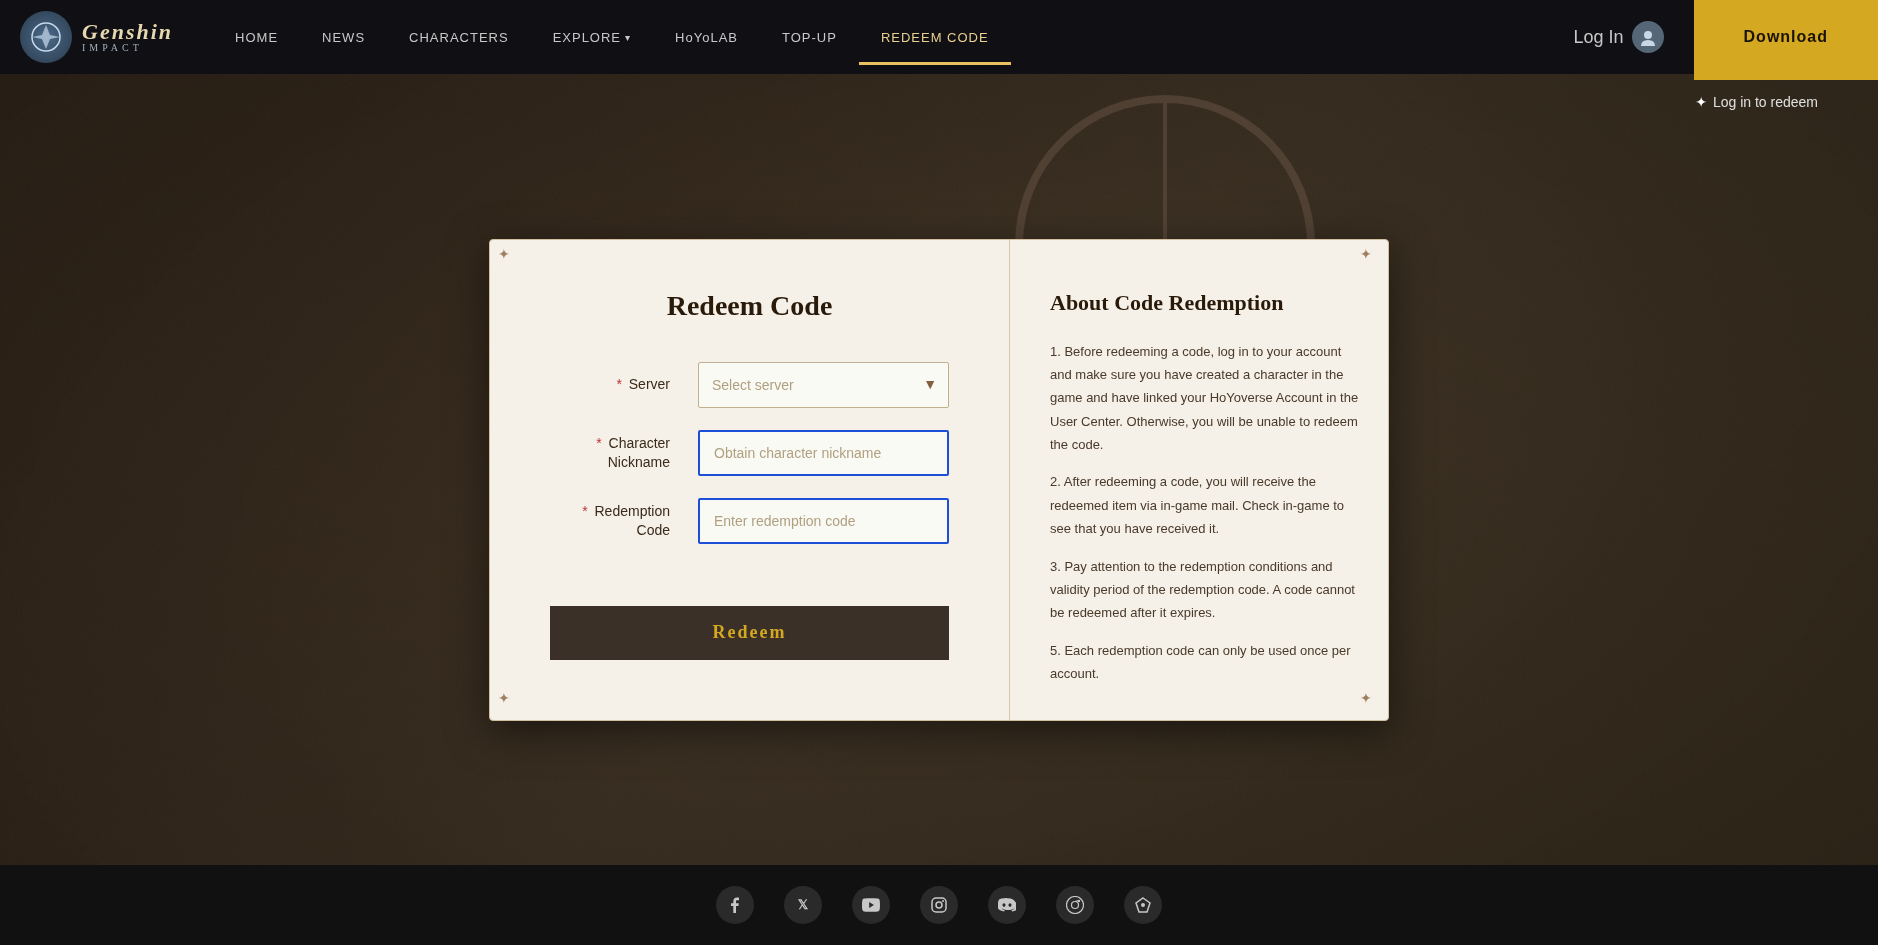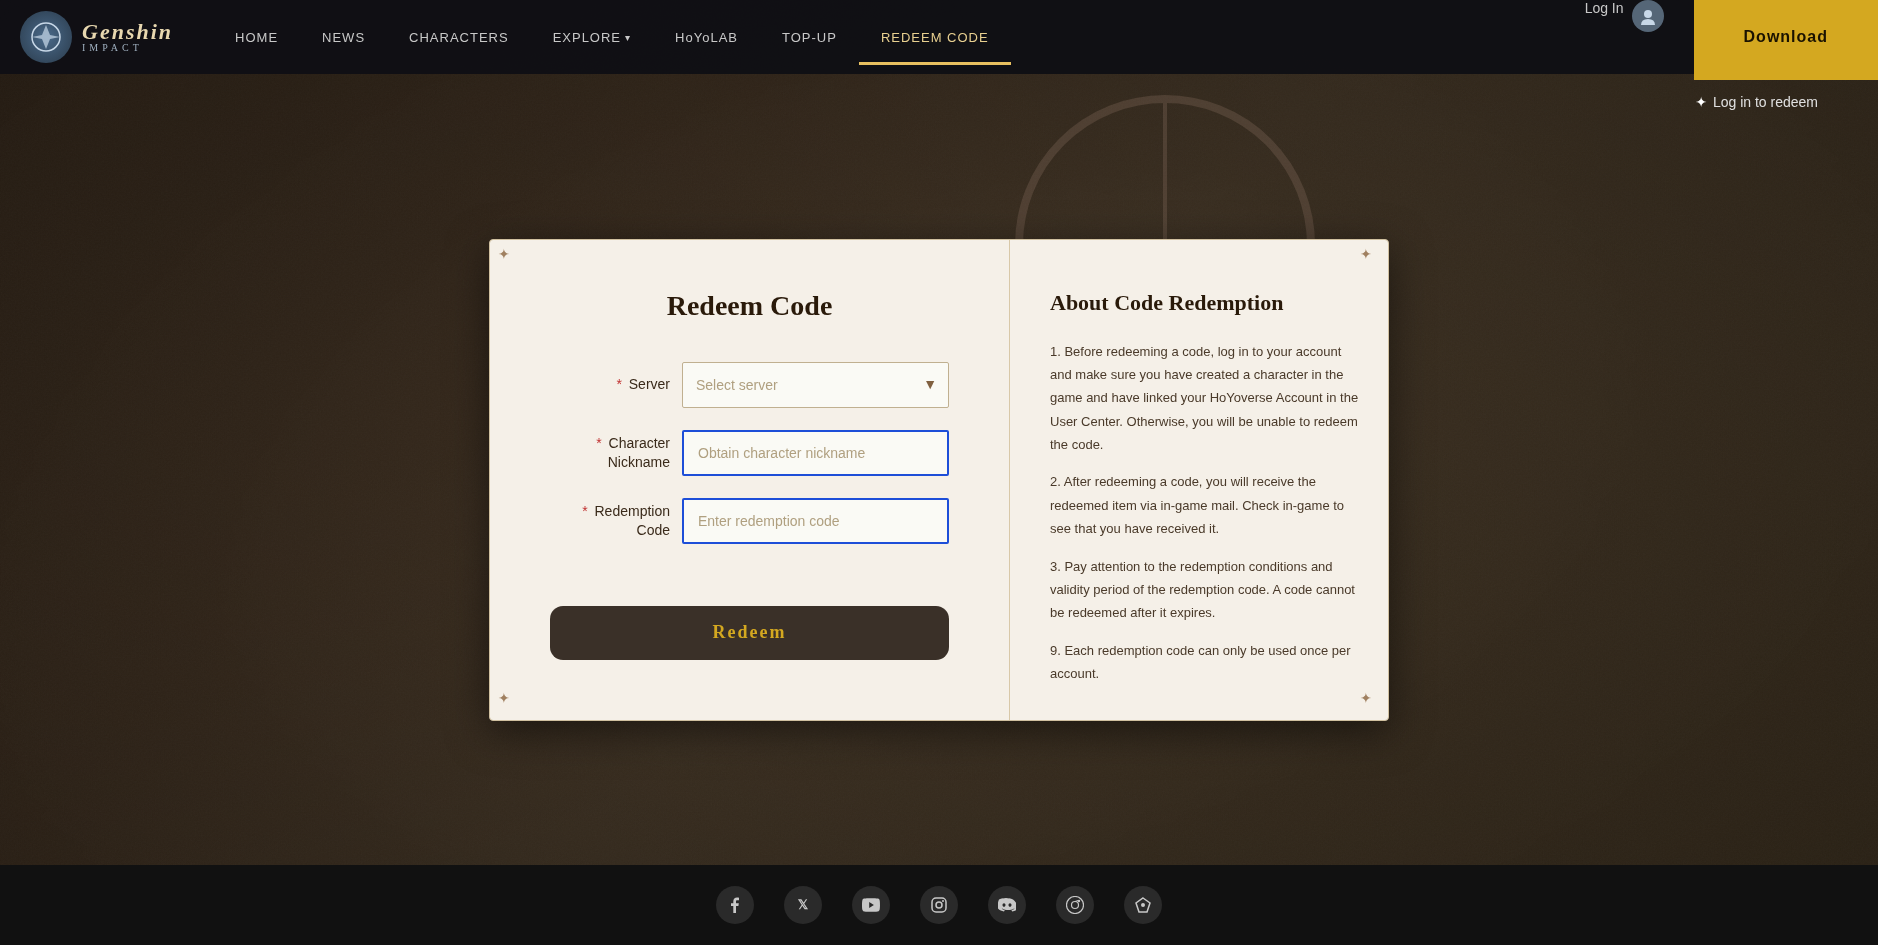--- a/index.html
+++ b/index.html
@@ -112,25 +112,25 @@
       font-size: 10px;
     }
 
     .navbar-right {
       display: flex;
       align-items: center;
     }
 
     .login-btn {
       display: flex;
-      align-items: flex-start;
+      align-items: center;
       gap: 8px;
       color: #c8c8c8;
       cursor: pointer;
-      font-size: 14px;
+      font-size: 18px;
       font-family: Arial, sans-serif;
       padding: 0 30px;
       height: 74px;
     }
 
     .user-avatar {
       width: 32px;
       height: 32px;
       border-radius: 50%;
       background: #556677;
@@ -285,21 +285,21 @@
       color: #2a1a0a;
       text-align: center;
       margin-bottom: 40px;
       font-family: Georgia, serif;
     }
 
     .form-row {
       display: flex;
       align-items: center;
       margin-bottom: 22px;
-      gap: 12px;
+      gap: 28px;
     }
 
     .form-label {
       flex: 0 0 120px;
       text-align: right;
       font-size: 14px;
       font-family: Arial, sans-serif;
       color: #3a2a1a;
       line-height: 1.3;
     }
@@ -359,21 +359,21 @@
       height: 54px;
       margin-top: 40px;
       background: #3a3028;
       color: #d4a820;
       font-size: 18px;
       font-family: Georgia, serif;
       font-weight: bold;
       border: none;
       cursor: pointer;
       letter-spacing: 2px;
-      border-radius: 13px;
+      border-radius: 0;
       transition: background 0.2s;
     }
 
     
     .right-panel {
       flex: 1;
       padding: 50px 24px 50px 40px;
       overflow-y: auto;
       max-height: 440px;
     }
@@ -545,21 +545,21 @@
 
         <button class="redeem-btn">Redeem</button>
       </div>
 
       <div class="right-panel">
         <h3 class="right-title">About Code Redemption</h3>
         <div class="right-text">
           <p>1. Before redeeming a code, log in to your account and make sure you have created a character in the game and have linked your HoYoverse Account in the User Center. Otherwise, you will be unable to redeem the code.</p>
           <p>2. After redeeming a code, you will receive the redeemed item via in-game mail. Check in-game to see that you have received it.</p>
           <p>3. Pay attention to the redemption conditions and validity period of the redemption code. A code cannot be redeemed after it expires.</p>
-          <p>9. Each redemption code can only be used once per account.</p>
+          <p>5. Each redemption code can only be used once per account.</p>
         </div>
       </div>
 
     </div>
   </div>
 
   <footer class="footer">
     <a class="social-icon" href="#">
       <svg width="16" height="16" viewBox="0 0 16 16">
           <path d="M9 16V9h2.4l.4-2.8H9V4.5c0-.8.2-1.3 1.4-1.3H12V.7C11.7.7 10.9.6 10 .6 7.8.6 6.3 2 6.3 4.4V6.2H4V9h2.3v7H9z" fill="#c8c8c8"></path>

